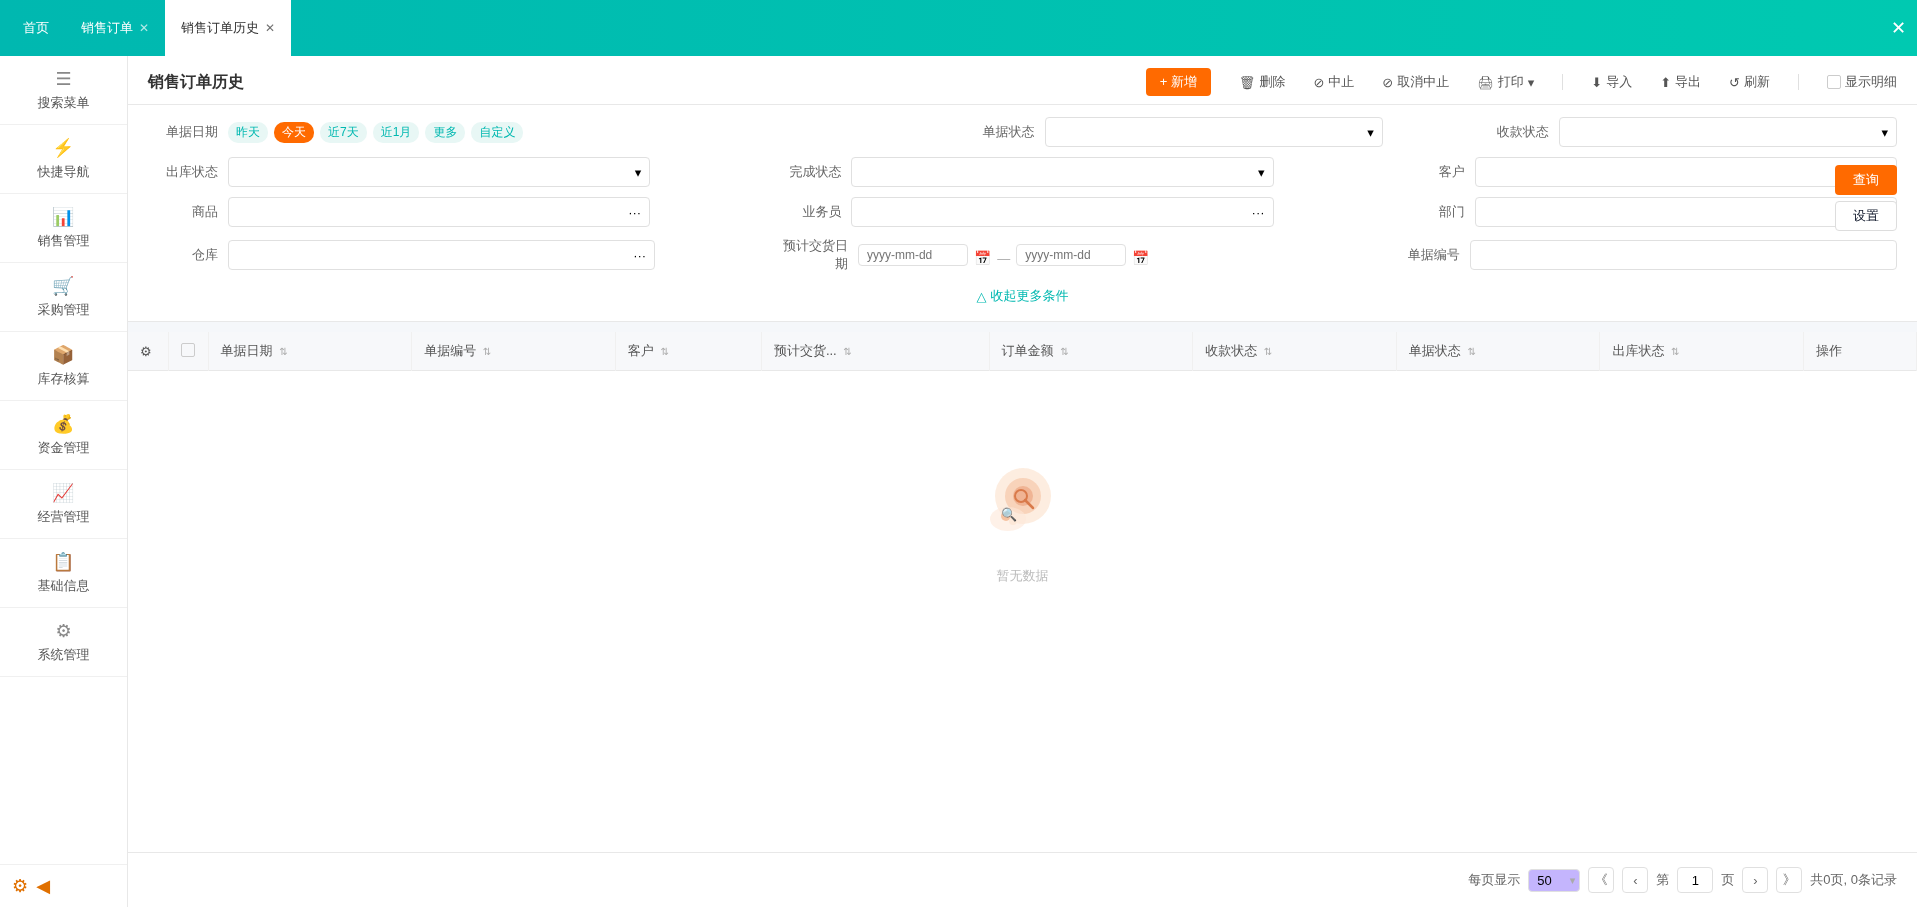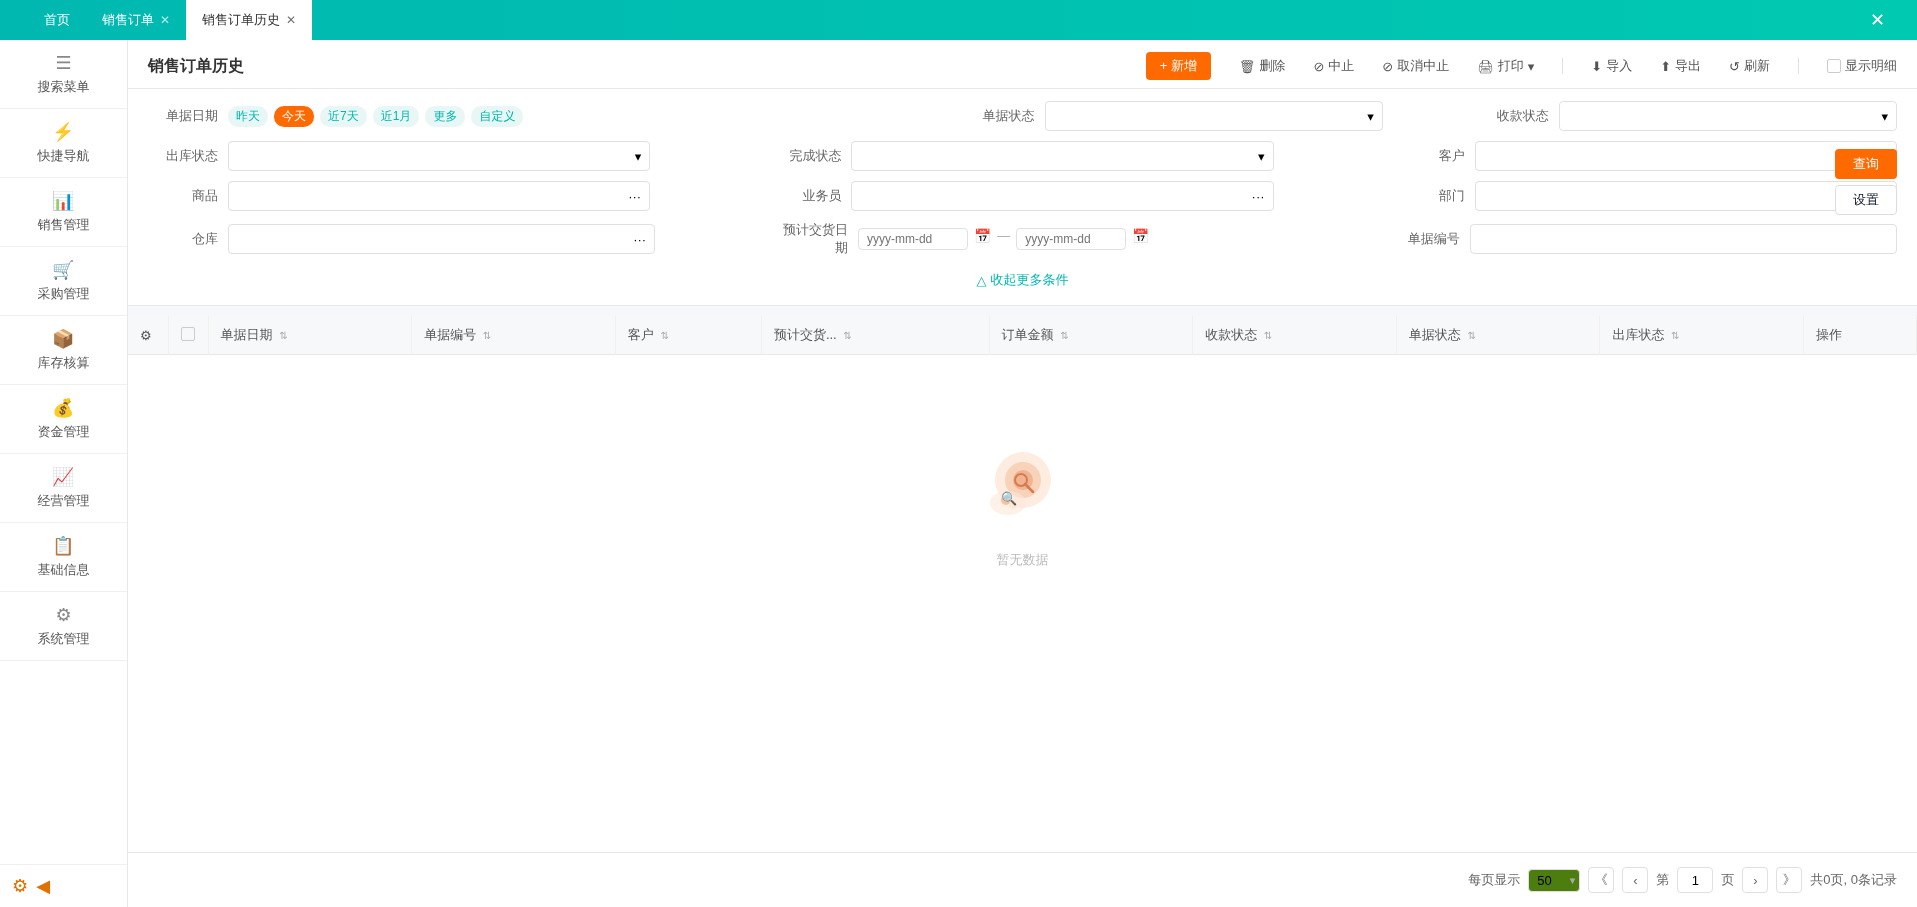--- a/index.html
+++ b/index.html
@@ -1,24 +1,24 @@
 <!DOCTYPE html>
 <html><head>
   <meta charset="utf-8">
   <style>
     * { box-sizing: border-box; margin: 0; padding: 0; font-family: 'Microsoft YaHei', Arial, sans-serif; font-size: 13px; }
     body { display: flex; flex-direction: column; height: 907px; width: 1917px; overflow: hidden; background: #f5f5f5; }
 
     
     .top-bar {
-      height: 40px;
+      height: 56px;
       background: linear-gradient(to right, #00b8b0, #00c9b1);
       display: flex;
       align-items: center;
-      padding: 0 28px;
+      padding: 0 7px;
       color: white;
       flex-shrink: 0;
     }
     .top-bar-tabs {
       display: flex;
       align-items: center;
       flex: 1;
       height: 100%;
     }
     .top-tab {
@@ -295,21 +295,21 @@
       justify-content: flex-end;
       gap: 8px;
       flex-shrink: 0;
     }
     .pagination-label { color: #666; font-size: 13px; }
     .pagination-select {
       border: 1px solid #e0e0e0;
       border-radius: 4px;
       padding: 3px 20px 3px 8px;
       font-size: 13px;
-      background: #4d7c0f;
+      background: #c4b5fd;
       cursor: pointer;
       appearance: none;
       -webkit-appearance: none;
       position: relative;
     }
     .pagination-select-wrap {
       position: relative;
       display: inline-block;
     }
     .pagination-select-wrap::after {
@@ -544,21 +544,21 @@
         </div>
       </div>
 
       <div class="filter-row">
         <span class="filter-label">仓库</span>
         <div class="filter-dots" style="flex:1;">
           <span class="ellipsis">···</span>
         </div>
         <span style="flex:0.3;"></span>
         <span class="filter-label">预计交货日期</span>
-        <div style="flex:1; display:flex; align-items:flex-start; gap:6px;">
+        <div style="flex:1; display:flex; align-items:flex-end; gap:6px;">
           <input class="date-input" placeholder="yyyy-mm-dd" value="" style="">
           <span class="calendar-icon">📅</span>
           <span class="dash">—</span>
           <input class="date-input" placeholder="yyyy-mm-dd" value="" style="">
           <span class="calendar-icon">📅</span>
         </div>
         <span style="flex:0.3;"></span>
         <span class="filter-label">单据编号</span>
         <div class="filter-select" style="flex:1;">
           <span class="placeholder"></span>

